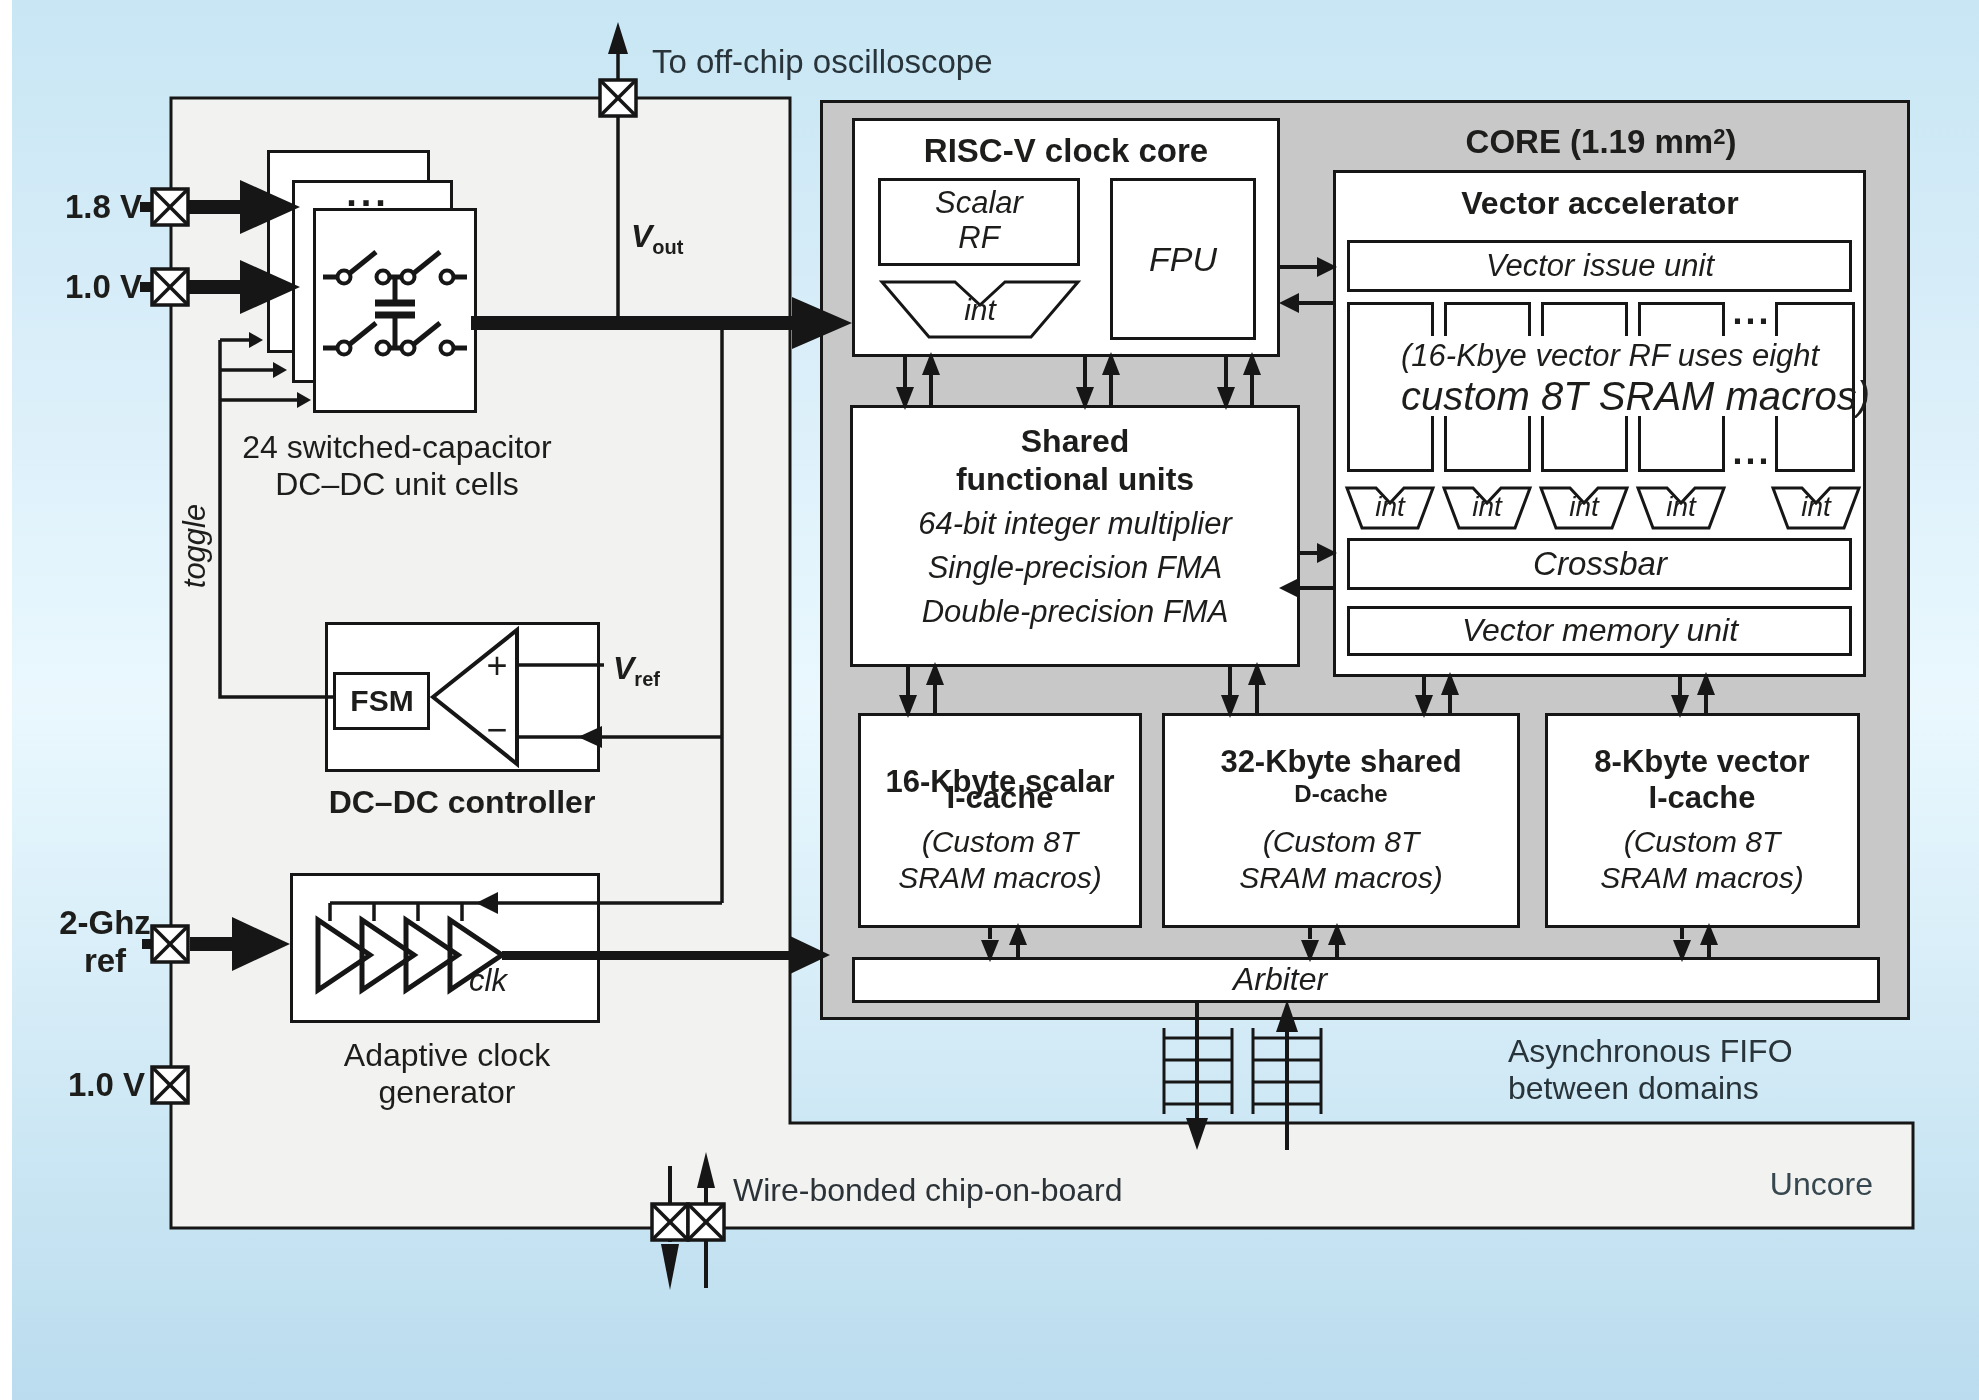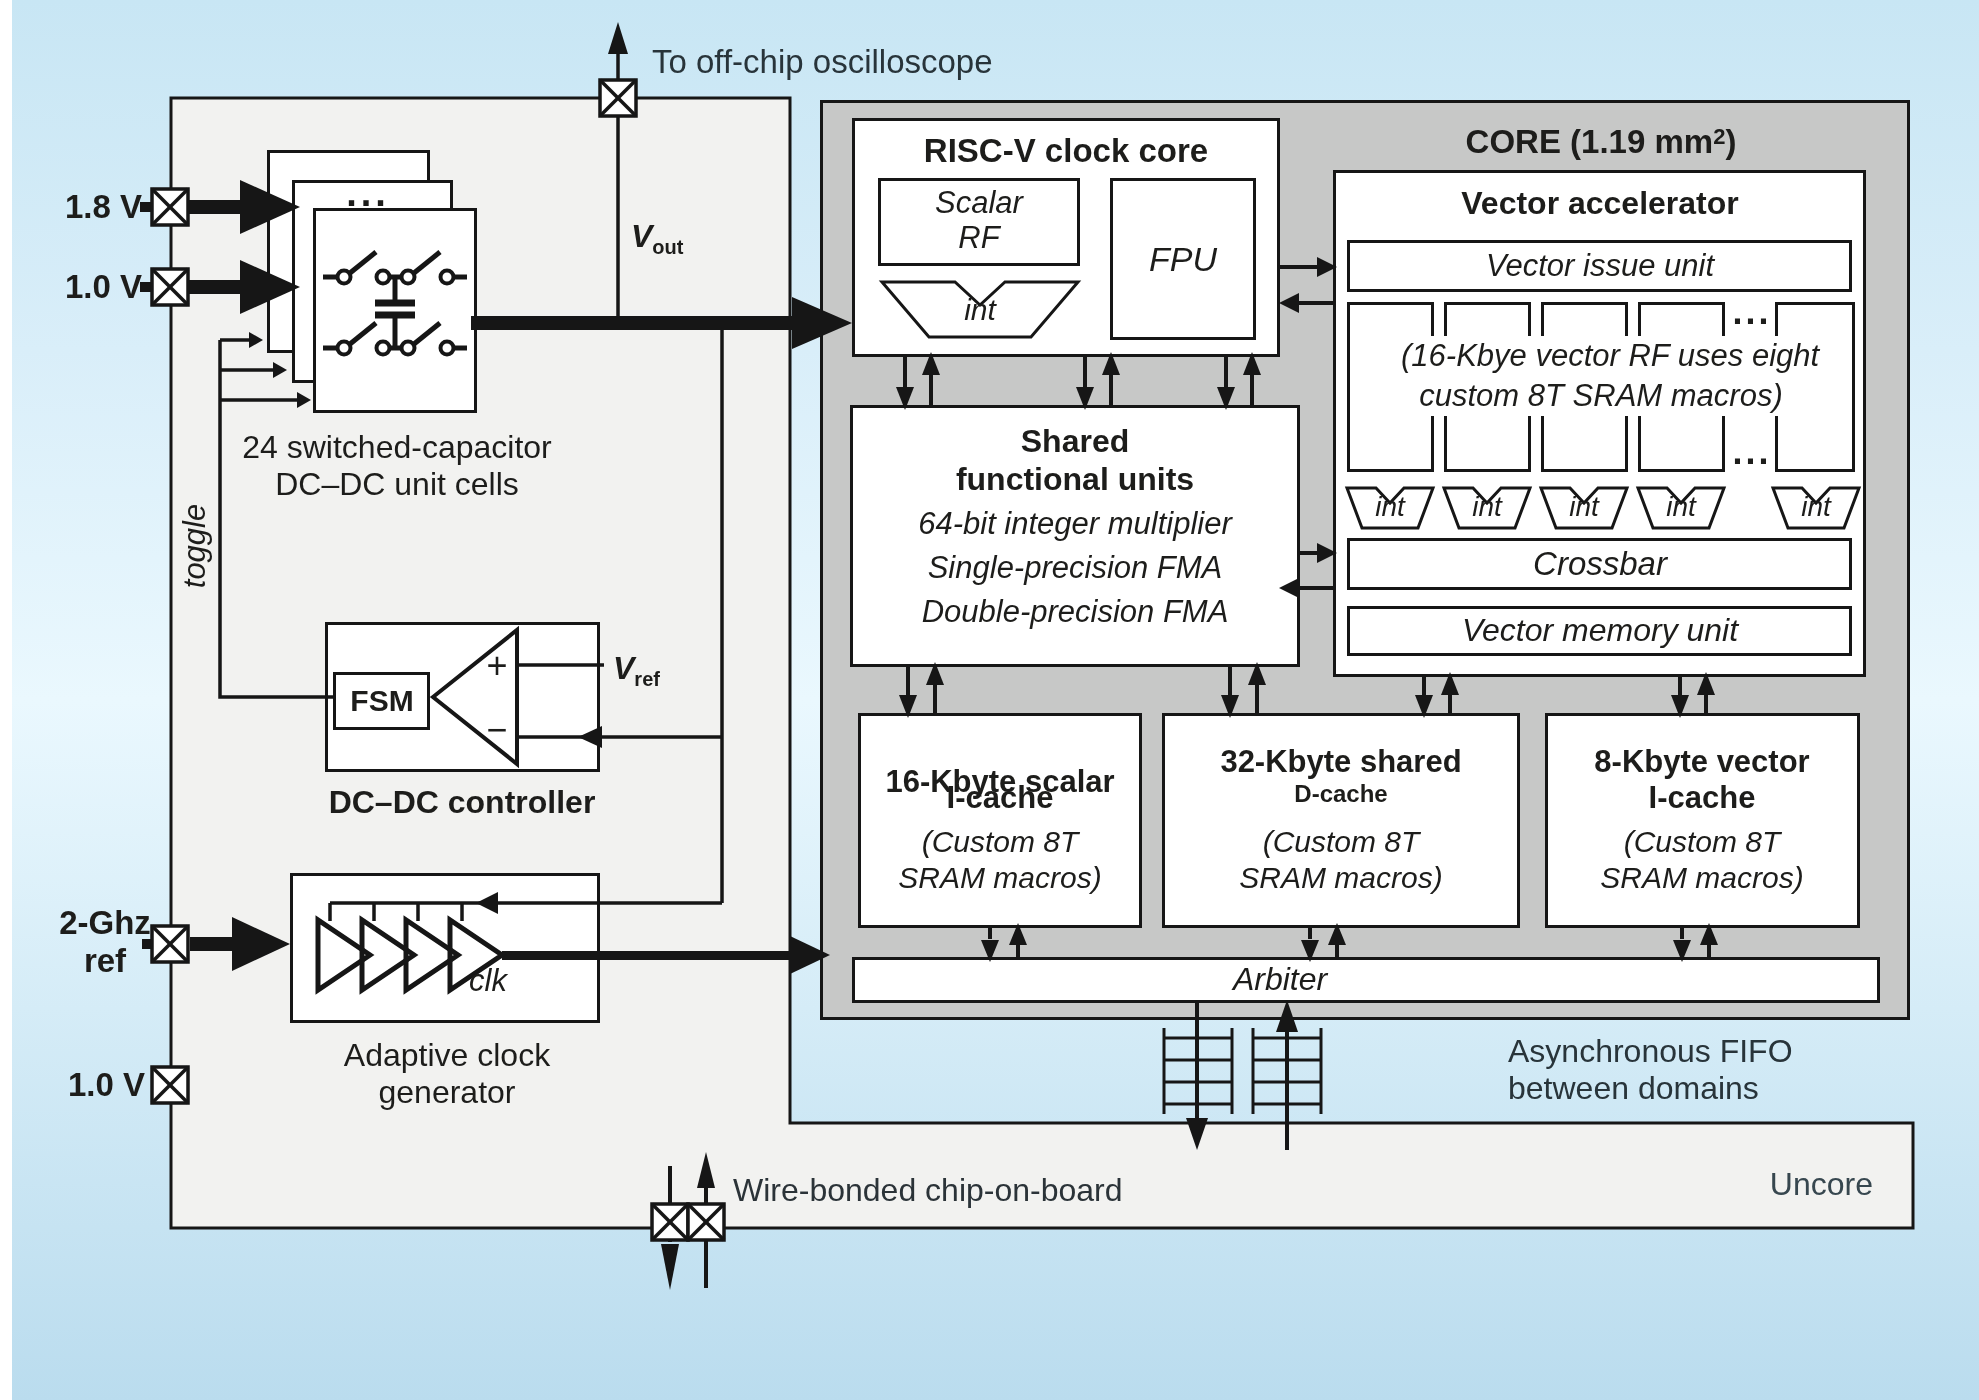--- a/index.html
+++ b/index.html
@@ -314,21 +314,21 @@
   <div class="lbl i c" style="left:979px;top:186px;font-size:31px;">Scalar</div>
   <div class="lbl i c" style="left:979px;top:221px;font-size:31px;">RF</div>
   <div class="lbl i c" style="left:980px;top:293px;font-size:30px;">int</div>
   <div class="lbl i c" style="left:1183px;top:240px;font-size:34px;">FPU</div>
 
   <div class="lbl b c" style="left:1600px;top:186px;font-size:32px;">Vector accelerator</div>
   <div class="lbl i c" style="left:1600px;top:249px;font-size:31px;">Vector issue unit</div>
   <div class="lbl b c" style="left:1752px;top:292px;font-size:36px;letter-spacing:3px;">...</div>
   <div class="capmask" style="left:1601px;top:336px;width:400px;">
     <div class="lbl i" style="position:static;font-size:31px;line-height:40px;">(16-Kbye vector RF uses eight</div>
-    <div class="lbl i" style="position:static;font-size:31px;line-height:40px;">custom 8T SRAM macros)</div>
+    <div class="lbl i" style="position:static;font-size:40px;line-height:40px;">custom 8T SRAM macros)</div>
   </div>
   <div class="lbl b c" style="left:1752px;top:432px;font-size:36px;letter-spacing:3px;">...</div>
   <div class="lbl i c" style="left:1390px;top:491px;font-size:28px;">int</div>
   <div class="lbl i c" style="left:1487px;top:491px;font-size:28px;">int</div>
   <div class="lbl i c" style="left:1584px;top:491px;font-size:28px;">int</div>
   <div class="lbl i c" style="left:1681px;top:491px;font-size:28px;">int</div>
   <div class="lbl i c" style="left:1816px;top:491px;font-size:28px;">int</div>
   <div class="lbl i c" style="left:1600px;top:546px;font-size:33px;">Crossbar</div>
   <div class="lbl i c" style="left:1600px;top:613px;font-size:32px;">Vector memory unit</div>
 

